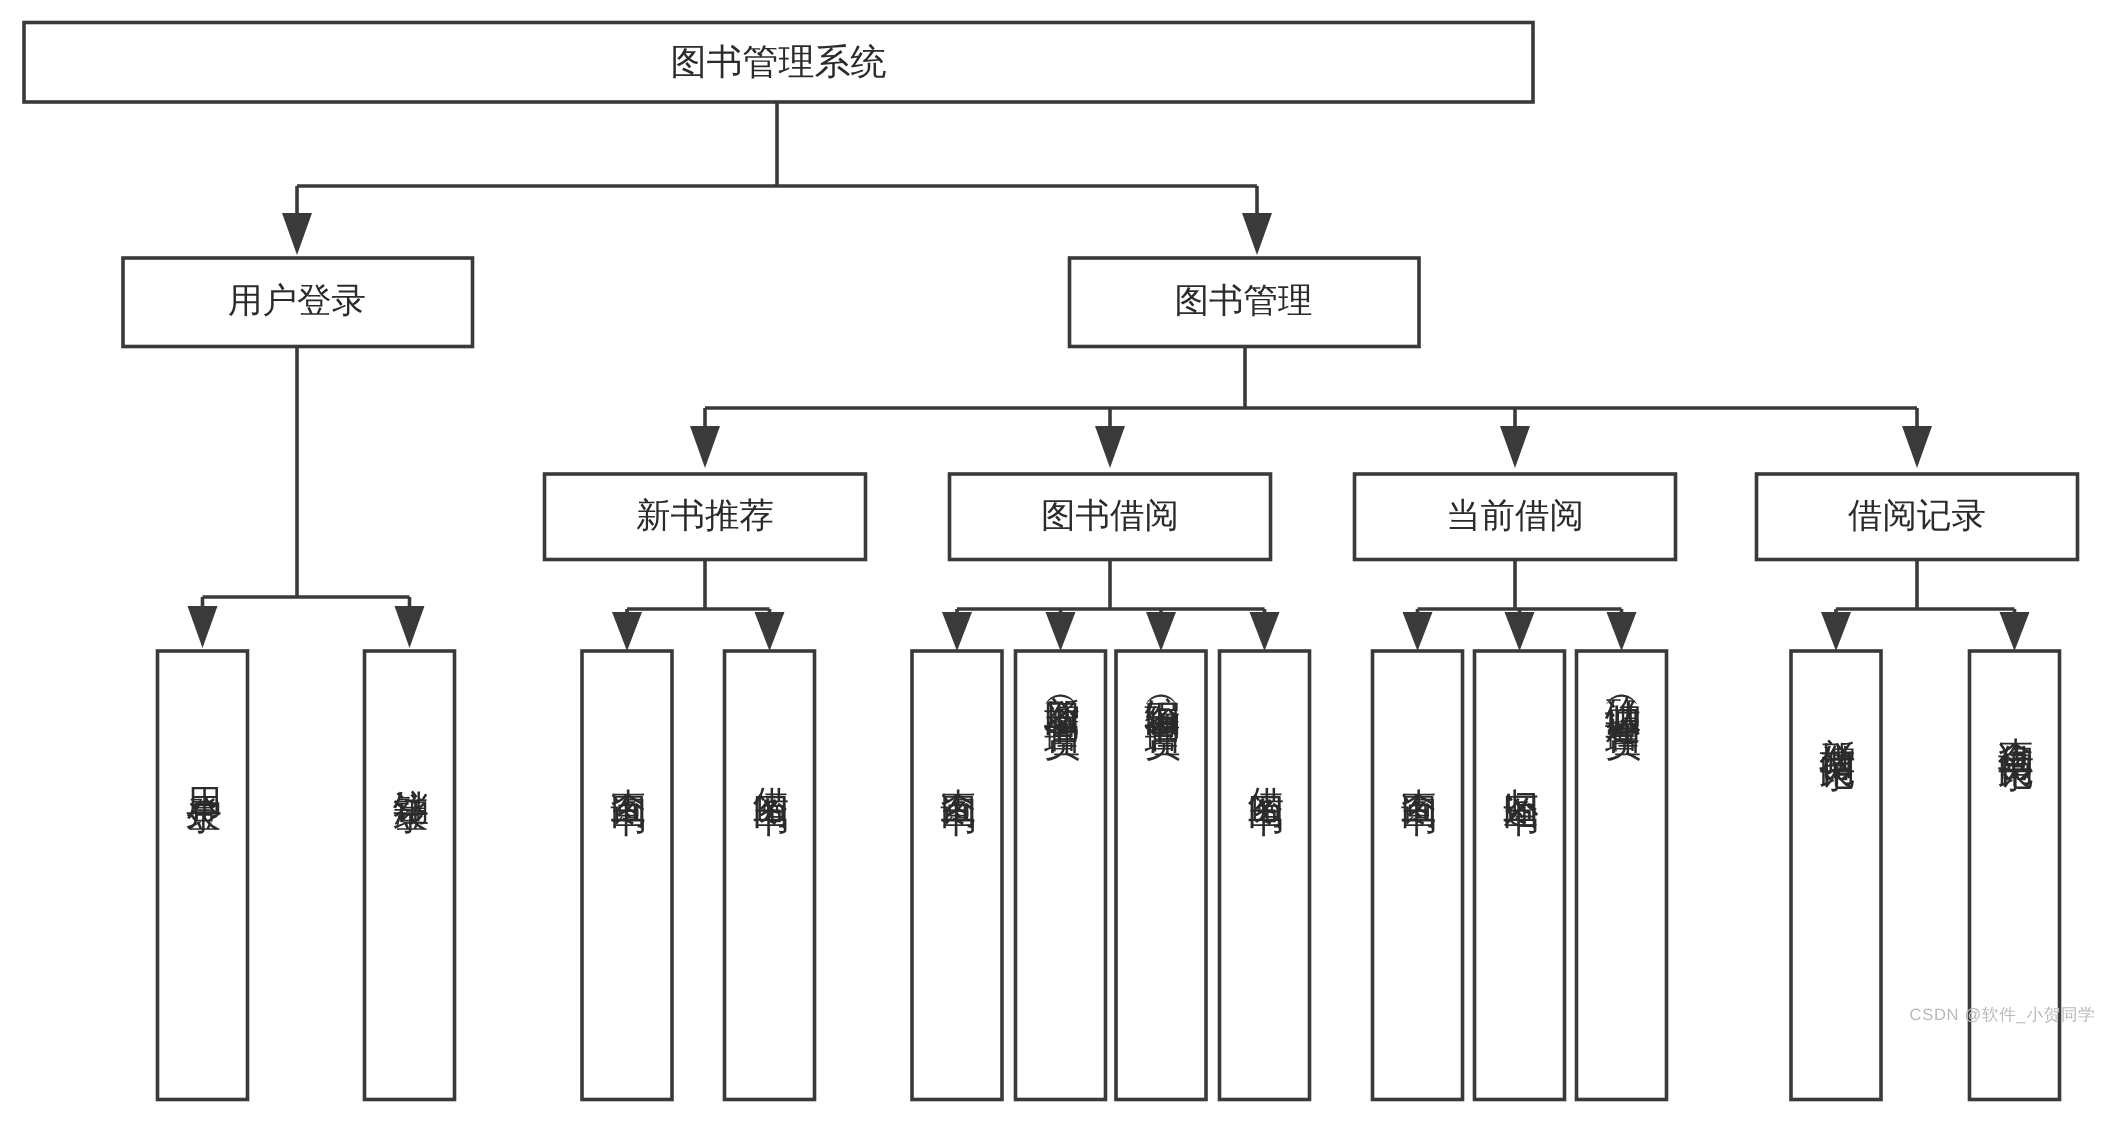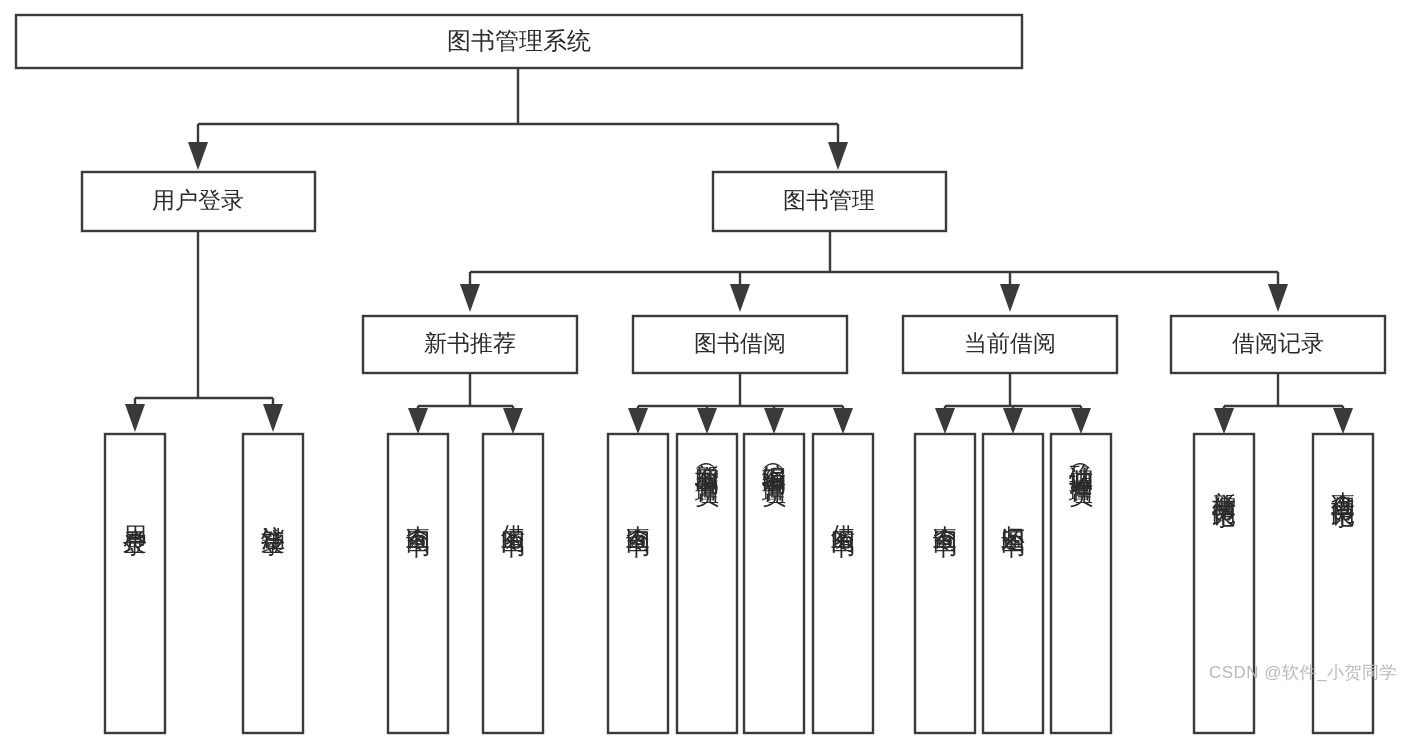--- a/index.html
+++ b/index.html
@@ -75,21 +75,21 @@
     letter-spacing: 3px;
     color: #2b2b2b;
     white-space: pre;
     text-align: start;
   }
   .watermark {
     position: absolute;
     right: 8px;
     bottom: 6px;
     font-family: "Liberation Sans", "DejaVu Sans", sans-serif;
-    font-size: 17px;
+    font-size: 11px;
     color: #b9b9b9;
     white-space: pre;
     letter-spacing: 0.5px;
   }
 </style>
 </head>
 <body>
 
 <div id="diagram-root">
 

